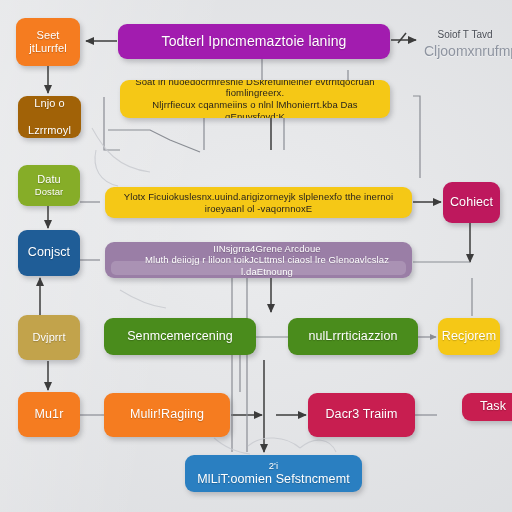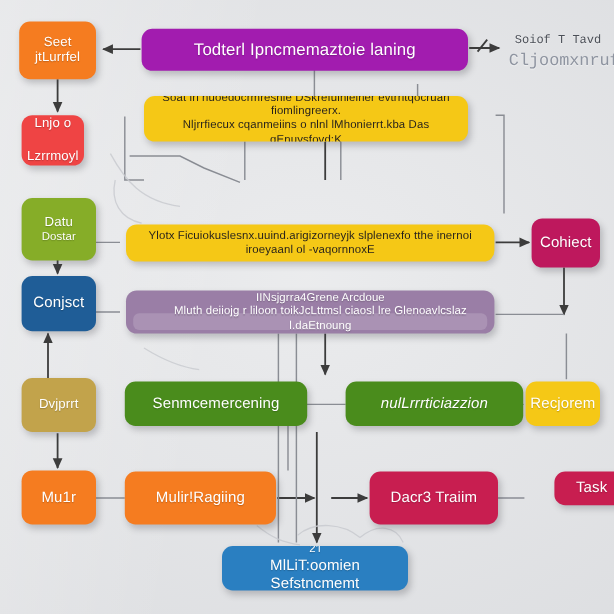--- a/index.html
+++ b/index.html
@@ -160,36 +160,36 @@
 
   <div class="node n-sm" style="left:16px; top:18px; width:64px; height:48px; background:#f57c20;">
     <span class="l1">Seet</span>
     <span class="l2">jtLurrfel</span>
   </div>
 
   <div class="node n-lg" style="left:118px; top:24px; width:272px; height:35px; background:#a21caf;">
     <span class="l1">Todterl Ipncmemaztoie laning</span>
   </div>
 
-  <div class="plain-label" style="left:424px; top:28px; width:82px;font-family:Liberation Mono, monospace;">
+  <div class="plain-label" style="left:424px; top:28px; width:82px;">
     <span>Soiof T Tavd</span>
     <span class="sub">Cljoomxnrufmp</span>
   </div>
 
   <div class="node n-xs dark-text" style="left:120px; top:80px; width:270px; height:38px; background:#f5c816;">
     <span class="l1">Soat lrl nuoedocrmreshle DSkrefuinielner evtrritqocruan fiomlingreerx.</span>
     <span class="l2">Nljrrfiecux cqanmeiins o nlnl lMhonierrt.kba Das qEnuysfovd:K</span>
   </div>
 
-  <div class="node n-sm" style="left:18px; top:96px; width:52px; height:42px; background:#ef4444;gap:14px;">
+  <div class="node n-sm" style="left:18px; top:96px; width:63px; height:42px; background:#a16207;gap:14px;">
     <span class="l1">Lnjo o</span>
     <span class="l2">Lzrrmoyl</span>
   </div>
 
-  <div class="node n-sm" style="left:18px; top:165px; width:62px; height:52px; background:#86ad28;">
+  <div class="node n-sm" style="left:18px; top:165px; width:62px; height:41px; background:#86ad28;">
     <span class="l1">Datu</span>
     <span class="l2 n-xs">Dostar</span>
   </div>
 
   <div class="node n-xs dark-text" style="left:105px; top:187px; width:307px; height:31px; background:#f5c816;">
     <span class="l1">Ylotx Ficuiokuslesnx.uuind.arigizorneyjk slplenexfo tthe inernoi iroeyaanl ol -vaqornnoxE</span>
   </div>
 
   <div class="node n-md" style="left:443px; top:182px; width:57px; height:41px; background:#be185d;">
     <span class="l1">Cohiect</span>
@@ -205,21 +205,21 @@
   </div>
 
   <div class="node n-sm" style="left:18px; top:315px; width:62px; height:45px; background:#c2a34b;">
     <span class="l1">Dvjprrt</span>
   </div>
 
   <div class="node n-md" style="left:104px; top:318px; width:152px; height:37px; background:#4a8c1c;">
     <span class="l1">Senmcemercening</span>
   </div>
 
-  <div class="node n-md" style="left:288px; top:318px; width:148px; height:37px; background:#4a8c1c;font-style:italic;">
+  <div class="node n-md" style="left:288px; top:318px; width:130px; height:37px; background:#4a8c1c;">
     <span class="l1">nulLrrrticiazzion</span>
   </div>
 
   <div class="node n-md" style="left:438px; top:318px; width:62px; height:37px; background:#f5c816;">
     <span class="l1">Recjorem</span>
   </div>
 
   <div class="node n-md" style="left:18px; top:392px; width:62px; height:45px; background:#f57c20;">
     <span class="l1">Mu1r</span>
   </div>
@@ -229,18 +229,18 @@
   </div>
 
   <div class="node n-md" style="left:308px; top:393px; width:107px; height:44px; background:#c81e50;">
     <span class="l1">Dacr3  Traiim</span>
   </div>
 
   <div class="node n-md" style="left:462px; top:393px; width:62px; height:28px; background:#c81e50;">
     <span class="l1">Task</span>
   </div>
 
-  <div class="node n-md" style="left:185px; top:455px; width:155px; height:37px; background:#2a7fc1;">
+  <div class="node n-md" style="left:185px; top:455px; width:177px; height:37px; background:#2a7fc1;">
     <span class="l1 n-xs">2'i</span>
     <span class="l2">MlLiT:oomien Sefstncmemt</span>
   </div>
 
 </div>
 
 </body></html>

